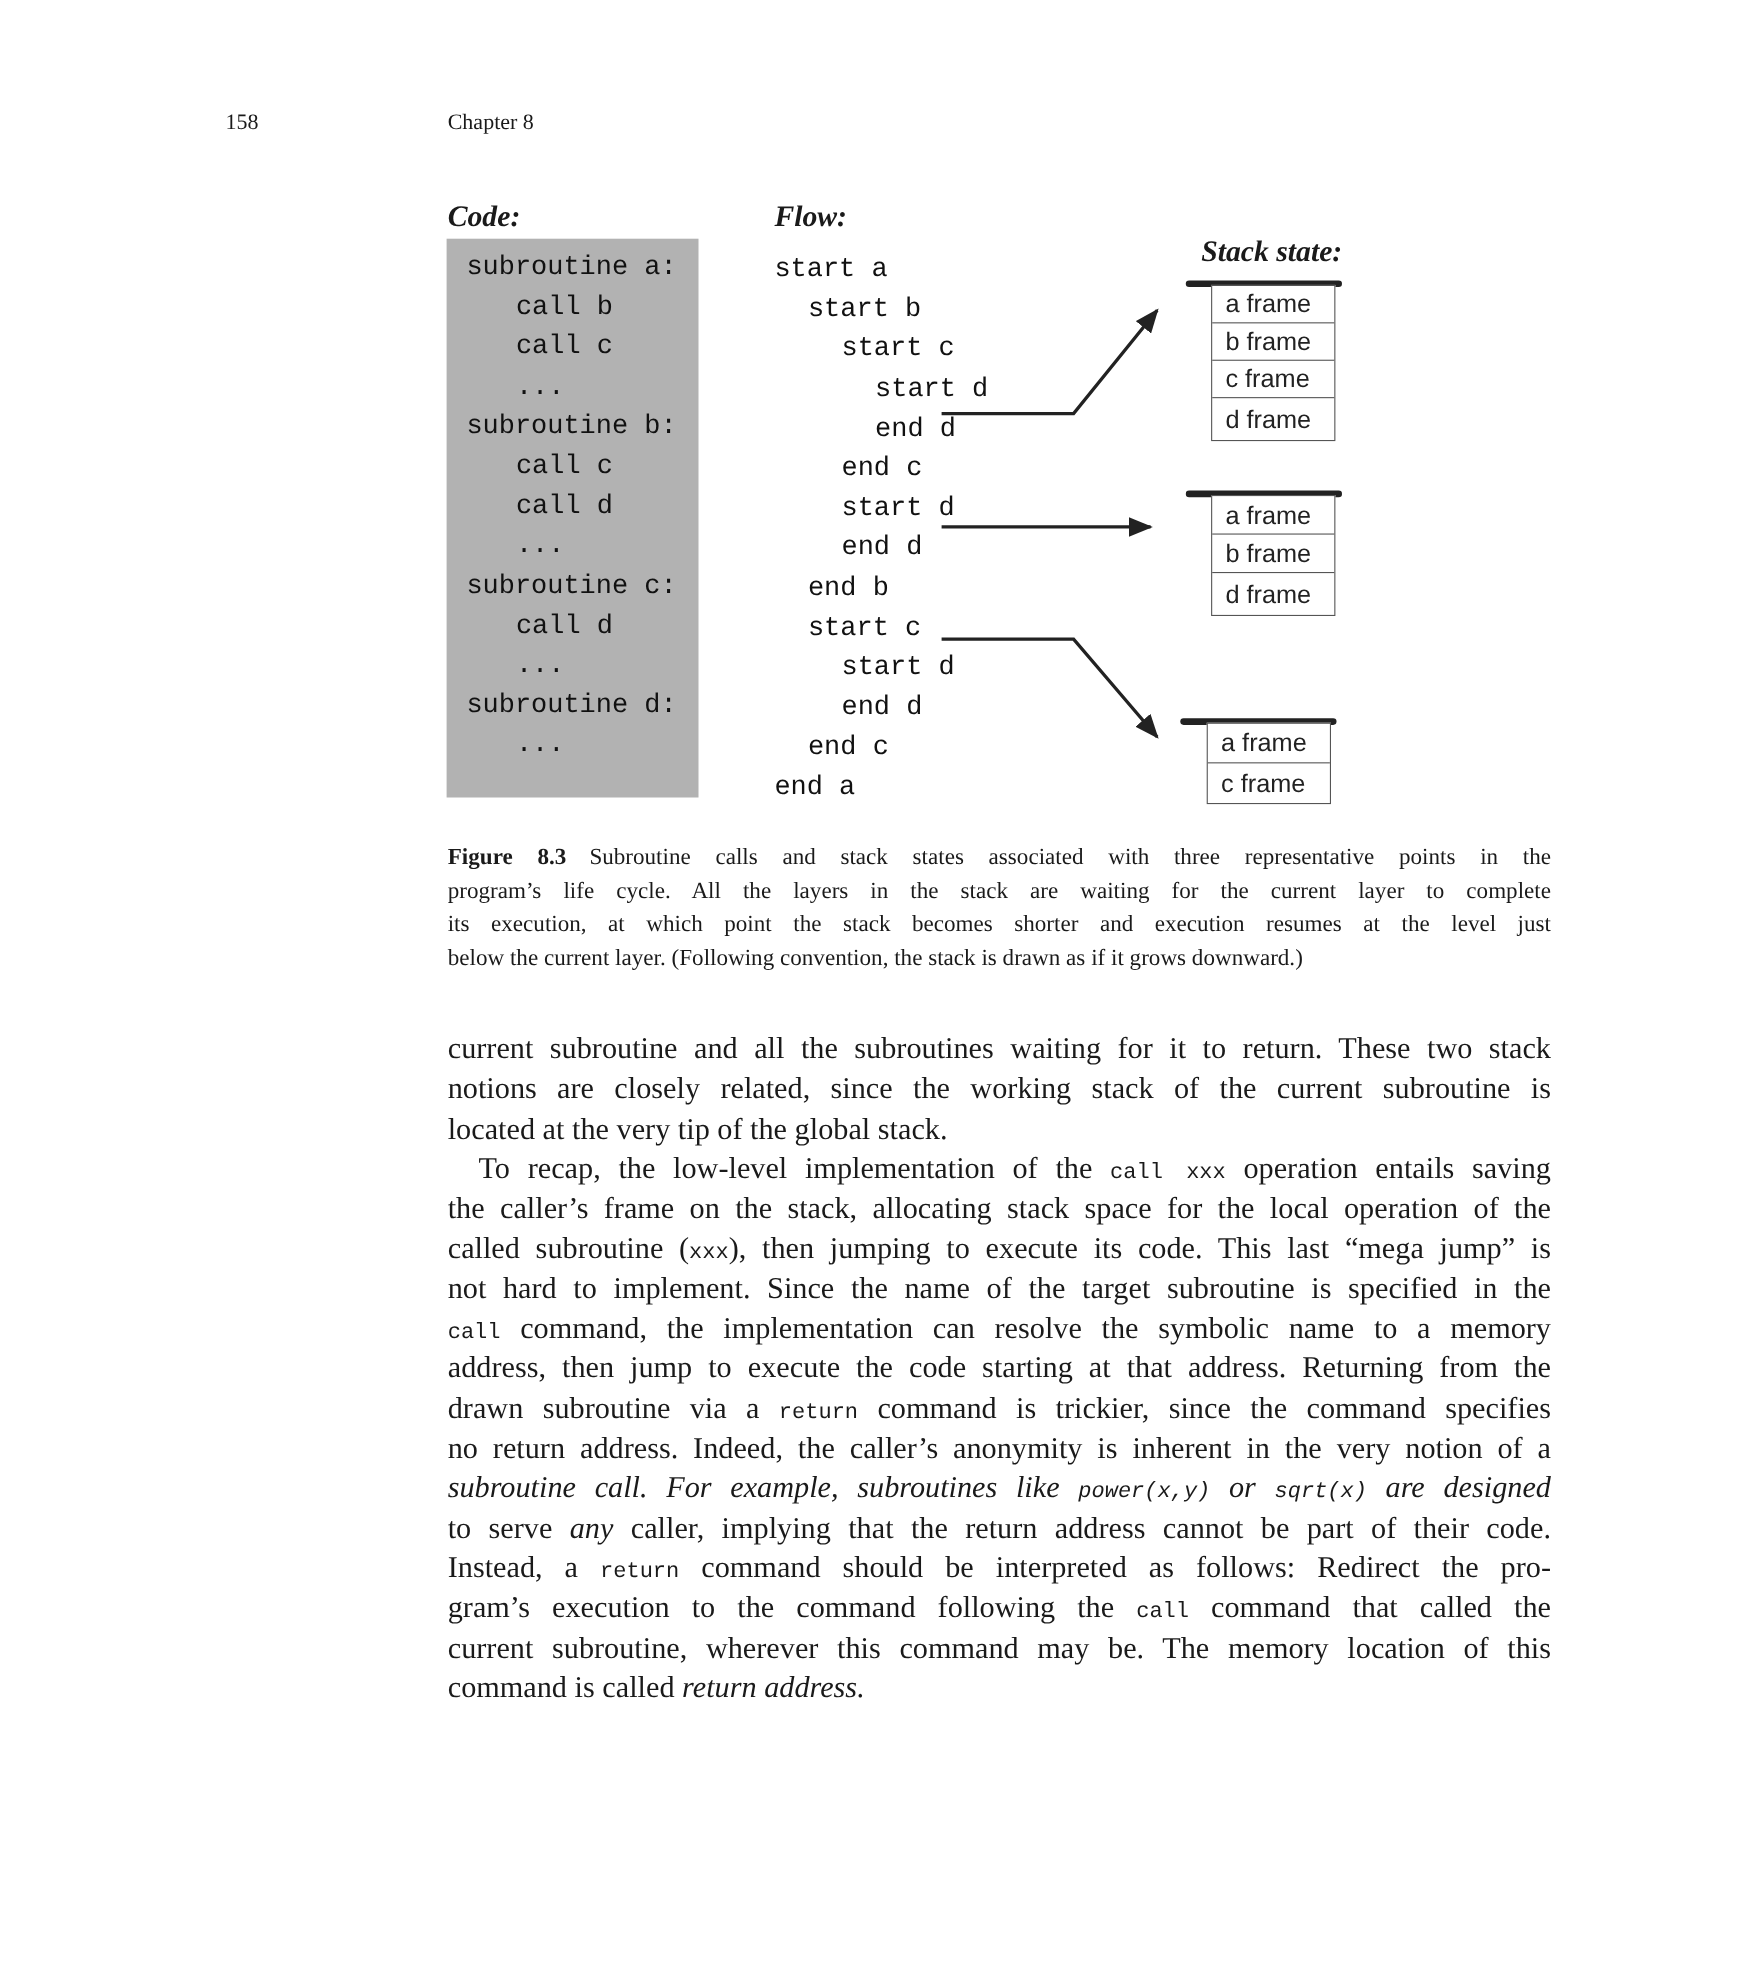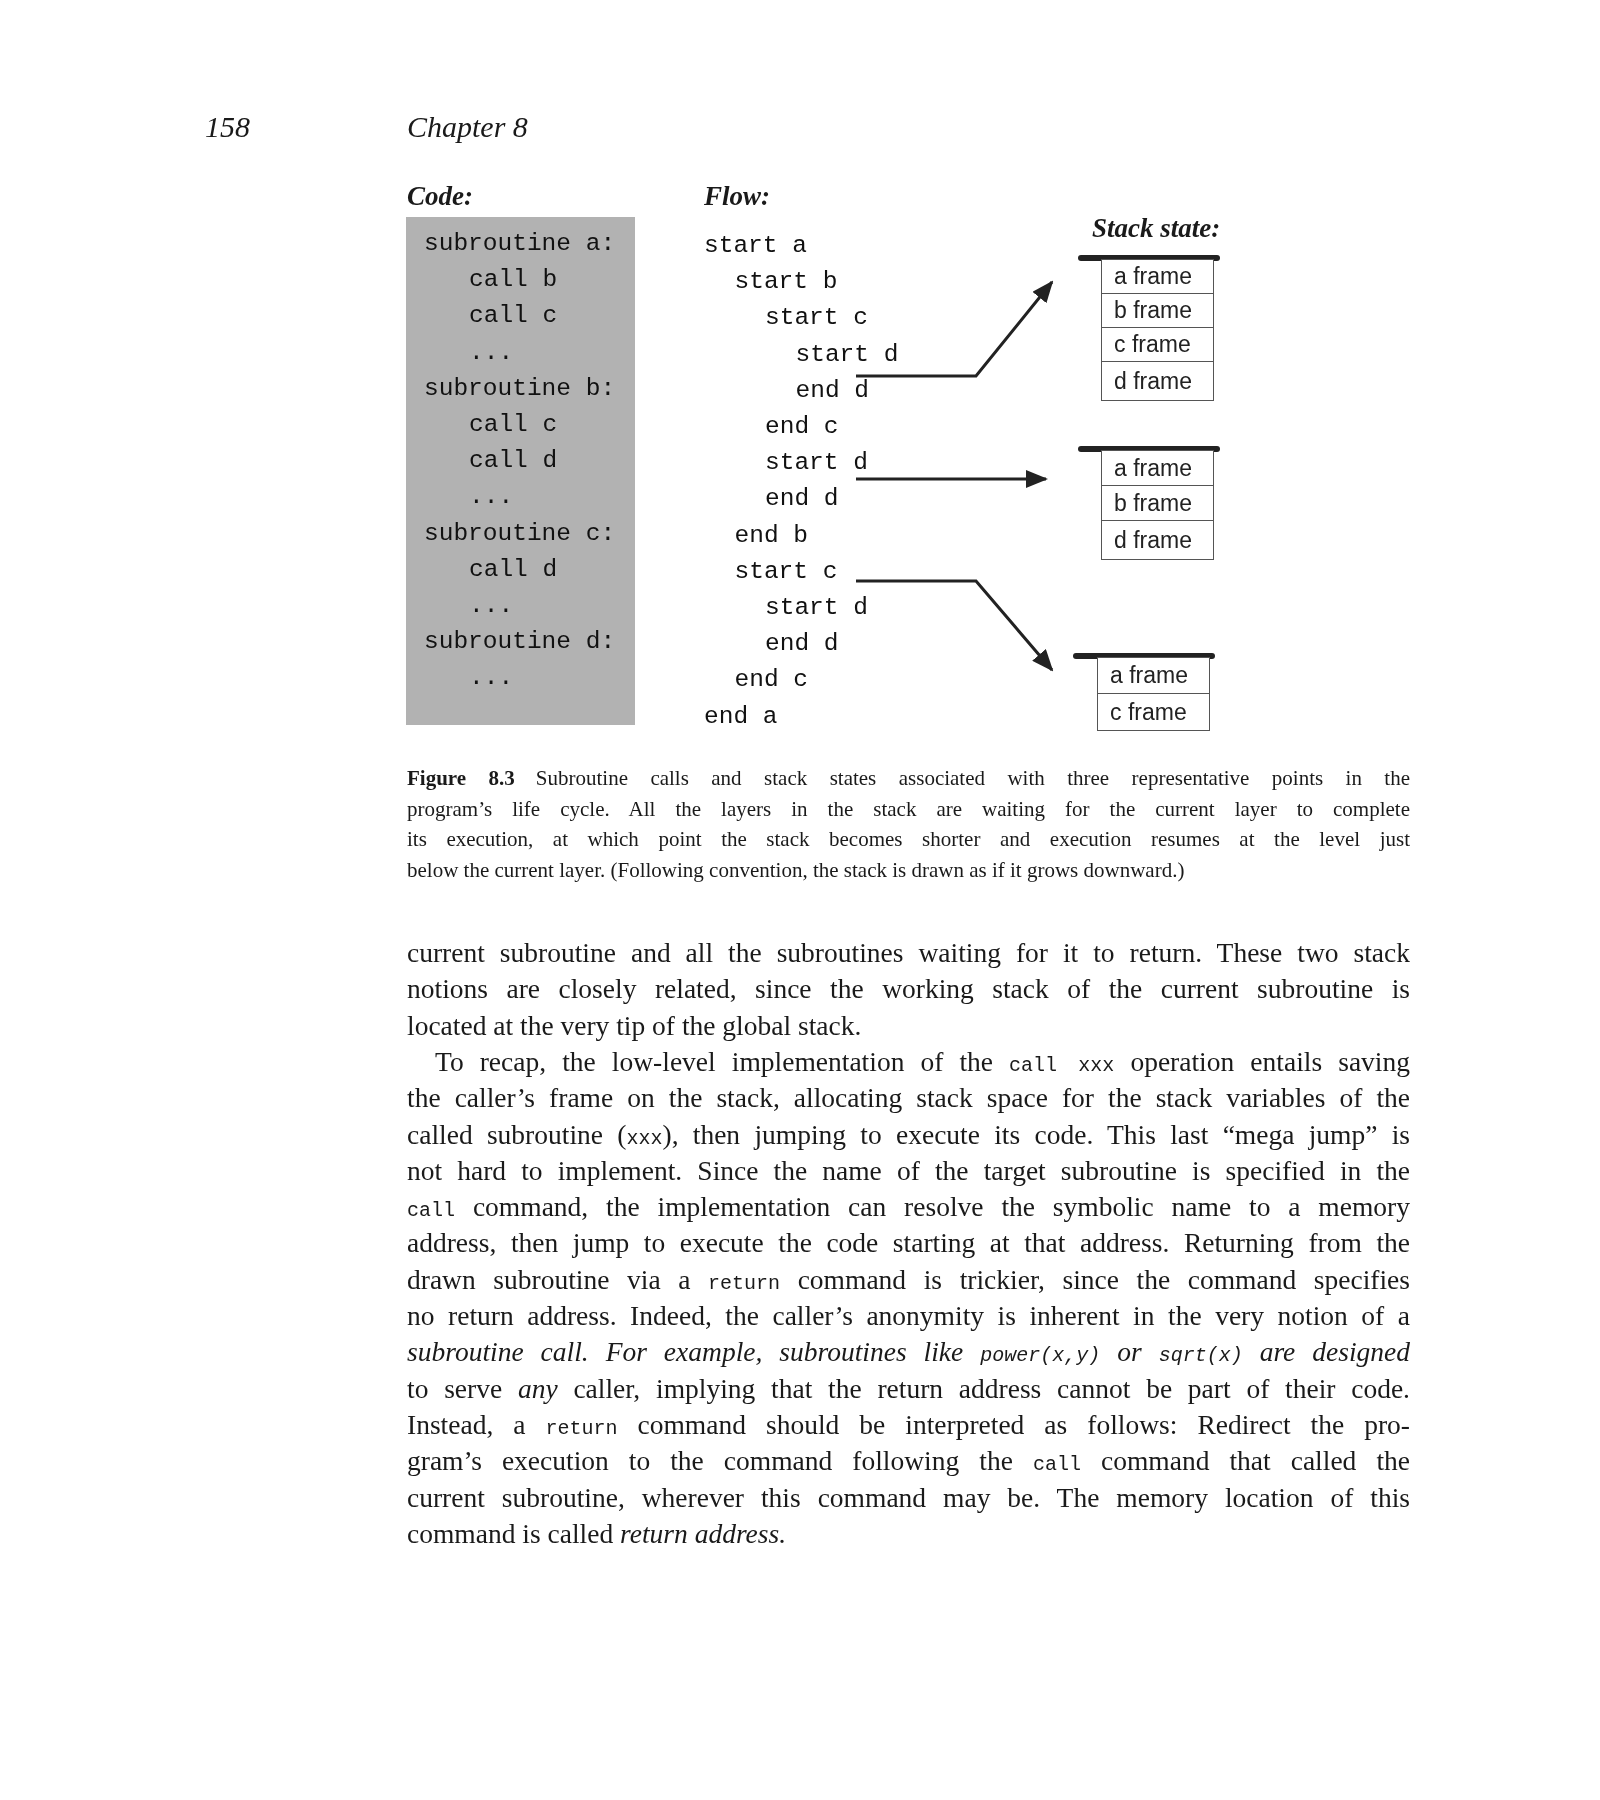--- a/index.html
+++ b/index.html
@@ -1,19 +1,19 @@
 <!DOCTYPE html>
 <html><head>
 <meta charset="utf-8">
 <style>
   html, body { margin:0; padding:0; background:#ffffff; }
   body { width:1600px; height:1800px; position:relative; overflow:hidden; color:#1a1a1a;
          font-family:"Liberation Serif", "DejaVu Serif", serif; }
   .abs { position:absolute; }
-  .running-head { top:112px; font-style:italic; font-size:30px; line-height:30px; }
+  .running-head { top:96px; font-size:20px; line-height:30px; }
   .label-bold-italic { font-weight:bold; font-style:italic; font-size:27px; line-height:32px; }
   .code-box { left:406px; top:217px; width:229px; height:508px; background:#b2b2b2; }
   .code-line, .flow-line { font-family:"Liberation Mono", "DejaVu Sans Mono", monospace;
          font-size:24.5px; line-height:30px; white-space:pre; color:#111; }
   .stack-bar { height:6px; background:#222; border-radius:3px; }
   .frame-box { border:1.5px solid #555; background:#fff; box-sizing:border-box; }
   .frame-row { box-sizing:border-box; border-bottom:1.5px solid #555;
          font-family:"Liberation Sans", "DejaVu Sans", sans-serif; font-size:23px; color:#222;
          padding-left:12px; display:flex; align-items:center; }
   .frame-row:last-child { border-bottom:none; }
@@ -112,21 +112,21 @@
     <div class="abs caption" style="top:793.5px;"><span>program’s life cycle. All the layers in the stack are waiting for the current layer to complete</span></div>
     <div class="abs caption" style="top:824px;"><span>its execution, at which point the stack becomes shorter and execution resumes at the level just</span></div>
     <div class="abs caption last" style="top:854.5px;"><span>below the current layer. (Following convention, the stack is drawn as if it grows downward.)</span></div>
   </div>
 
 <div id="body-text">
     <div class="abs body-line" style="top:935px; "><span>current subroutine and all the subroutines waiting for it to return. These two stack</span></div>
     <div class="abs body-line" style="top:971.3px; "><span>notions are closely related, since the working stack of the current subroutine is</span></div>
     <div class="abs body-line last" style="top:1007.6px; "><span>located at the very tip of the global stack.</span></div>
     <div class="abs body-line" style="top:1043.9px; text-indent:28px;"><span>To recap, the low-level implementation of the </span><span class="mono">call xxx</span><span> operation entails saving</span></div>
-    <div class="abs body-line" style="top:1080.2px; "><span>the caller’s frame on the stack, allocating stack space for the stack variables of the</span></div>
+    <div class="abs body-line" style="top:1080.2px; "><span>the caller’s frame on the stack, allocating stack space for the local operation of the</span></div>
     <div class="abs body-line" style="top:1116.5px; "><span>called subroutine (</span><span class="mono">xxx</span><span>), then jumping to execute its code. This last “mega jump” is</span></div>
     <div class="abs body-line" style="top:1152.8px; "><span>not hard to implement. Since the name of the target subroutine is specified in the</span></div>
     <div class="abs body-line" style="top:1189.1px; "><span class="mono">call</span><span> command, the implementation can resolve the symbolic name to a memory</span></div>
     <div class="abs body-line" style="top:1225.4px; "><span>address, then jump to execute the code starting at that address. Returning from the</span></div>
     <div class="abs body-line" style="top:1261.7px; "><span>drawn subroutine via a </span><span class="mono">return</span><span> command is trickier, since the command specifies</span></div>
     <div class="abs body-line" style="top:1298px; "><span>no return address. Indeed, the caller’s anonymity is inherent in the very notion of a</span></div>
     <div class="abs body-line" style="top:1334.3px;font-style:italic; "><span>subroutine call. For example, subroutines like </span><span class="mono">power(x,y)</span><span> or </span><span class="mono">sqrt(x)</span><span> are designed</span></div>
     <div class="abs body-line" style="top:1370.6px; "><span>to serve </span><span class="it">any</span><span> caller, implying that the return address cannot be part of their code.</span></div>
     <div class="abs body-line" style="top:1406.9px; "><span>Instead, a </span><span class="mono">return</span><span> command should be interpreted as follows: Redirect the pro-</span></div>
     <div class="abs body-line" style="top:1443.1999999999998px; "><span>gram’s execution to the command following the </span><span class="mono">call</span><span> command that called the</span></div>

